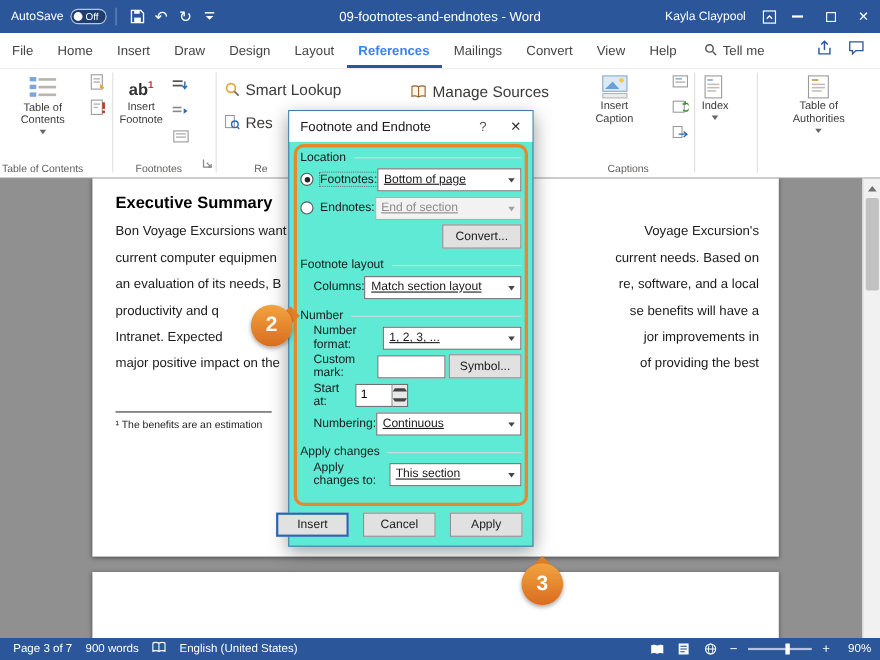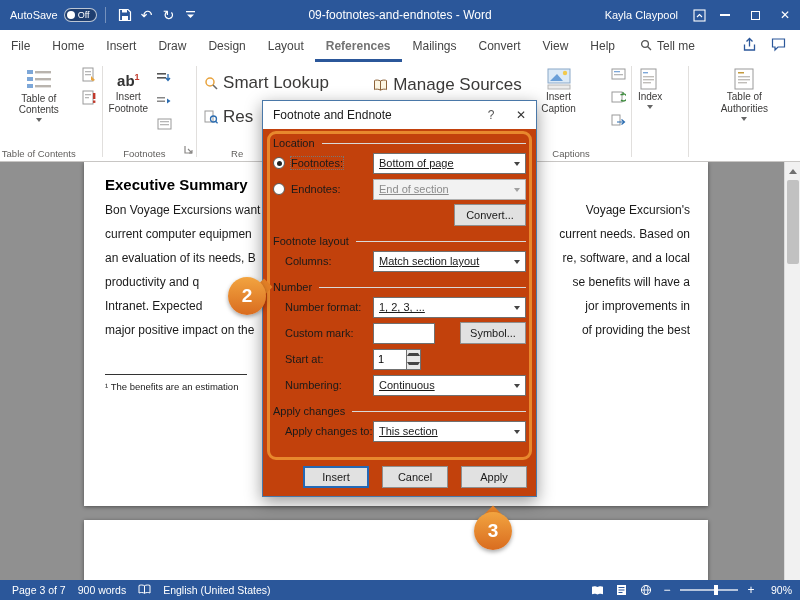--- a/index.html
+++ b/index.html
@@ -21,37 +21,37 @@
   .tb-right { margin-left:auto; display:flex; align-items:center; height:100%; z-index:2; }
   .tb-user { margin-right:10px; font-size:11px; }
   .winbtn { width:30px; height:30px; display:flex; align-items:center; justify-content:center; cursor:pointer; }
   .minbar { width:10px; height:1.5px; background:#fff; display:block; }
   .maxbox { width:9px; height:9px; border:1.2px solid #fff; display:block; }
   .closex { font-size:12px; }
 
   
   .tabsrow { position:absolute; top:30px; left:0; width:800px; height:32px; background:#fff; display:flex; align-items:stretch; }
   .tab { padding:0 11px; display:flex; align-items:center; font-size:12px; color:#444; cursor:pointer; }
-  .tab.active { color:#737373; font-weight:bold; box-shadow:inset 0 -3px 0 #2b579a; }
+  .tab.active { color:#3b82f6; font-weight:bold; box-shadow:inset 0 -3px 0 #2b579a; }
   .tellme { display:flex; align-items:center; gap:5px; margin-left:14px; font-size:12px; color:#444; cursor:pointer; }
   .tabs-right { margin-left:auto; display:flex; align-items:center; gap:14px; padding-right:14px; }
 
   
   .ribbon { position:absolute; top:62px; left:0; width:800px; height:100px; background:#fff;
             border-bottom:1px solid #c8c6c4; display:flex; align-items:stretch; }
   .rgroup { position:relative; display:flex; align-items:flex-start; padding:4px 2px 16px; }
   .gdiv { width:1px; background:#e1dfdd; margin:4px 0 4px; }
   .glabel { position:absolute; bottom:2px; left:0; right:0; text-align:center; font-size:9.5px; color:#605e5c; white-space:nowrap; }
   .glabel.left { text-align:left; padding-left:34px; }
   .bigbtn { display:flex; flex-direction:column; align-items:center; gap:1px; font-size:10px; color:#3b3a39;
             text-align:center; line-height:11px; padding:2px 4px; cursor:pointer; }
   .caret { width:0; height:0; border:3px solid transparent; border-top:4px solid #666; margin-top:2px; }
   .smallstack { display:flex; flex-direction:column; gap:7px; padding:4px 3px; }
   .sicon { width:18px; height:16px; display:flex; align-items:center; justify-content:center; cursor:pointer; }
-  .rowbtn { display:flex; align-items:center; gap:5px; font-size:17px; color:#3b3a39; padding:3px 5px; cursor:pointer; white-space:nowrap; }
+  .rowbtn { display:flex; align-items:center; gap:5px; font-size:14px; color:#3b3a39; padding:3px 5px; cursor:pointer; white-space:nowrap; }
   .abicon { font-size:15px; font-weight:bold; color:#333; line-height:18px; }
   .abicon sup { color:#c0392b; font-size:9px; }
   .launcher { position:absolute; right:3px; bottom:3px; cursor:pointer; }
   .researchcol { display:flex; flex-direction:column; gap:8px; padding-top:4px; }
 
   
   .docarea { position:absolute; top:162px; left:0; width:800px; height:418px; overflow:hidden; background:#909090; }
   .page { position:absolute; left:84px; width:624px; background:#fff; box-shadow:0 1px 4px rgba(0,0,0,.45); }
   .page1 { top:0; height:344px; }
   .page2 { top:358px; height:62px; }
@@ -73,21 +73,21 @@
                display:flex; align-items:center; font-size:10.5px; }
   .sb-item { margin-left:12px; cursor:pointer; white-space:nowrap; }
   .sb-right { margin-left:auto; display:flex; align-items:center; gap:7px; padding-right:8px; }
   .viewicon { width:17px; height:16px; display:flex; align-items:center; justify-content:center; cursor:pointer; }
   .zoomglyph { font-size:12px; cursor:pointer; width:12px; text-align:center; }
   .slider { position:relative; width:58px; height:2px; background:rgba(255,255,255,.65); cursor:pointer; }
   .sthumb { position:absolute; top:-4px; left:34px; width:4px; height:10px; background:#fff; }
   .zoomlabel { width:28px; text-align:right; cursor:pointer; }
 
   
-  .dialog { position:absolute; left:262px; top:100px; width:275px; height:397px; background:#c2410c;
+  .dialog { position:absolute; left:262px; top:100px; width:223px; height:397px; background:#5eead4;
             border:1px solid #4a78a8; box-shadow:0 5px 16px rgba(0,0,0,.4); z-index:10; font-size:11px; color:#1a1a1a; }
   .dlg-title { height:28px; background:#fff; display:flex; align-items:center; }
   .dlg-title-text { margin-left:10px; font-size:12px; }
   .dlg-btn { width:30px; height:28px; display:flex; align-items:center; justify-content:center; color:#555; cursor:pointer; font-size:12px; }
   .dlg-btn.close { color:#333; }
   .sect { display:flex; align-items:center; margin:8px 10px 2px; }
   .sect .rule { flex:1; height:1px; background:#d9d9d9; margin-left:7px; }
   .drow { display:flex; align-items:center; margin:2px 10px; height:24px; }
   .ctrl { width:153px; margin-left:auto; display:flex; align-items:center; }
   .ctrl.right { justify-content:flex-end; }

